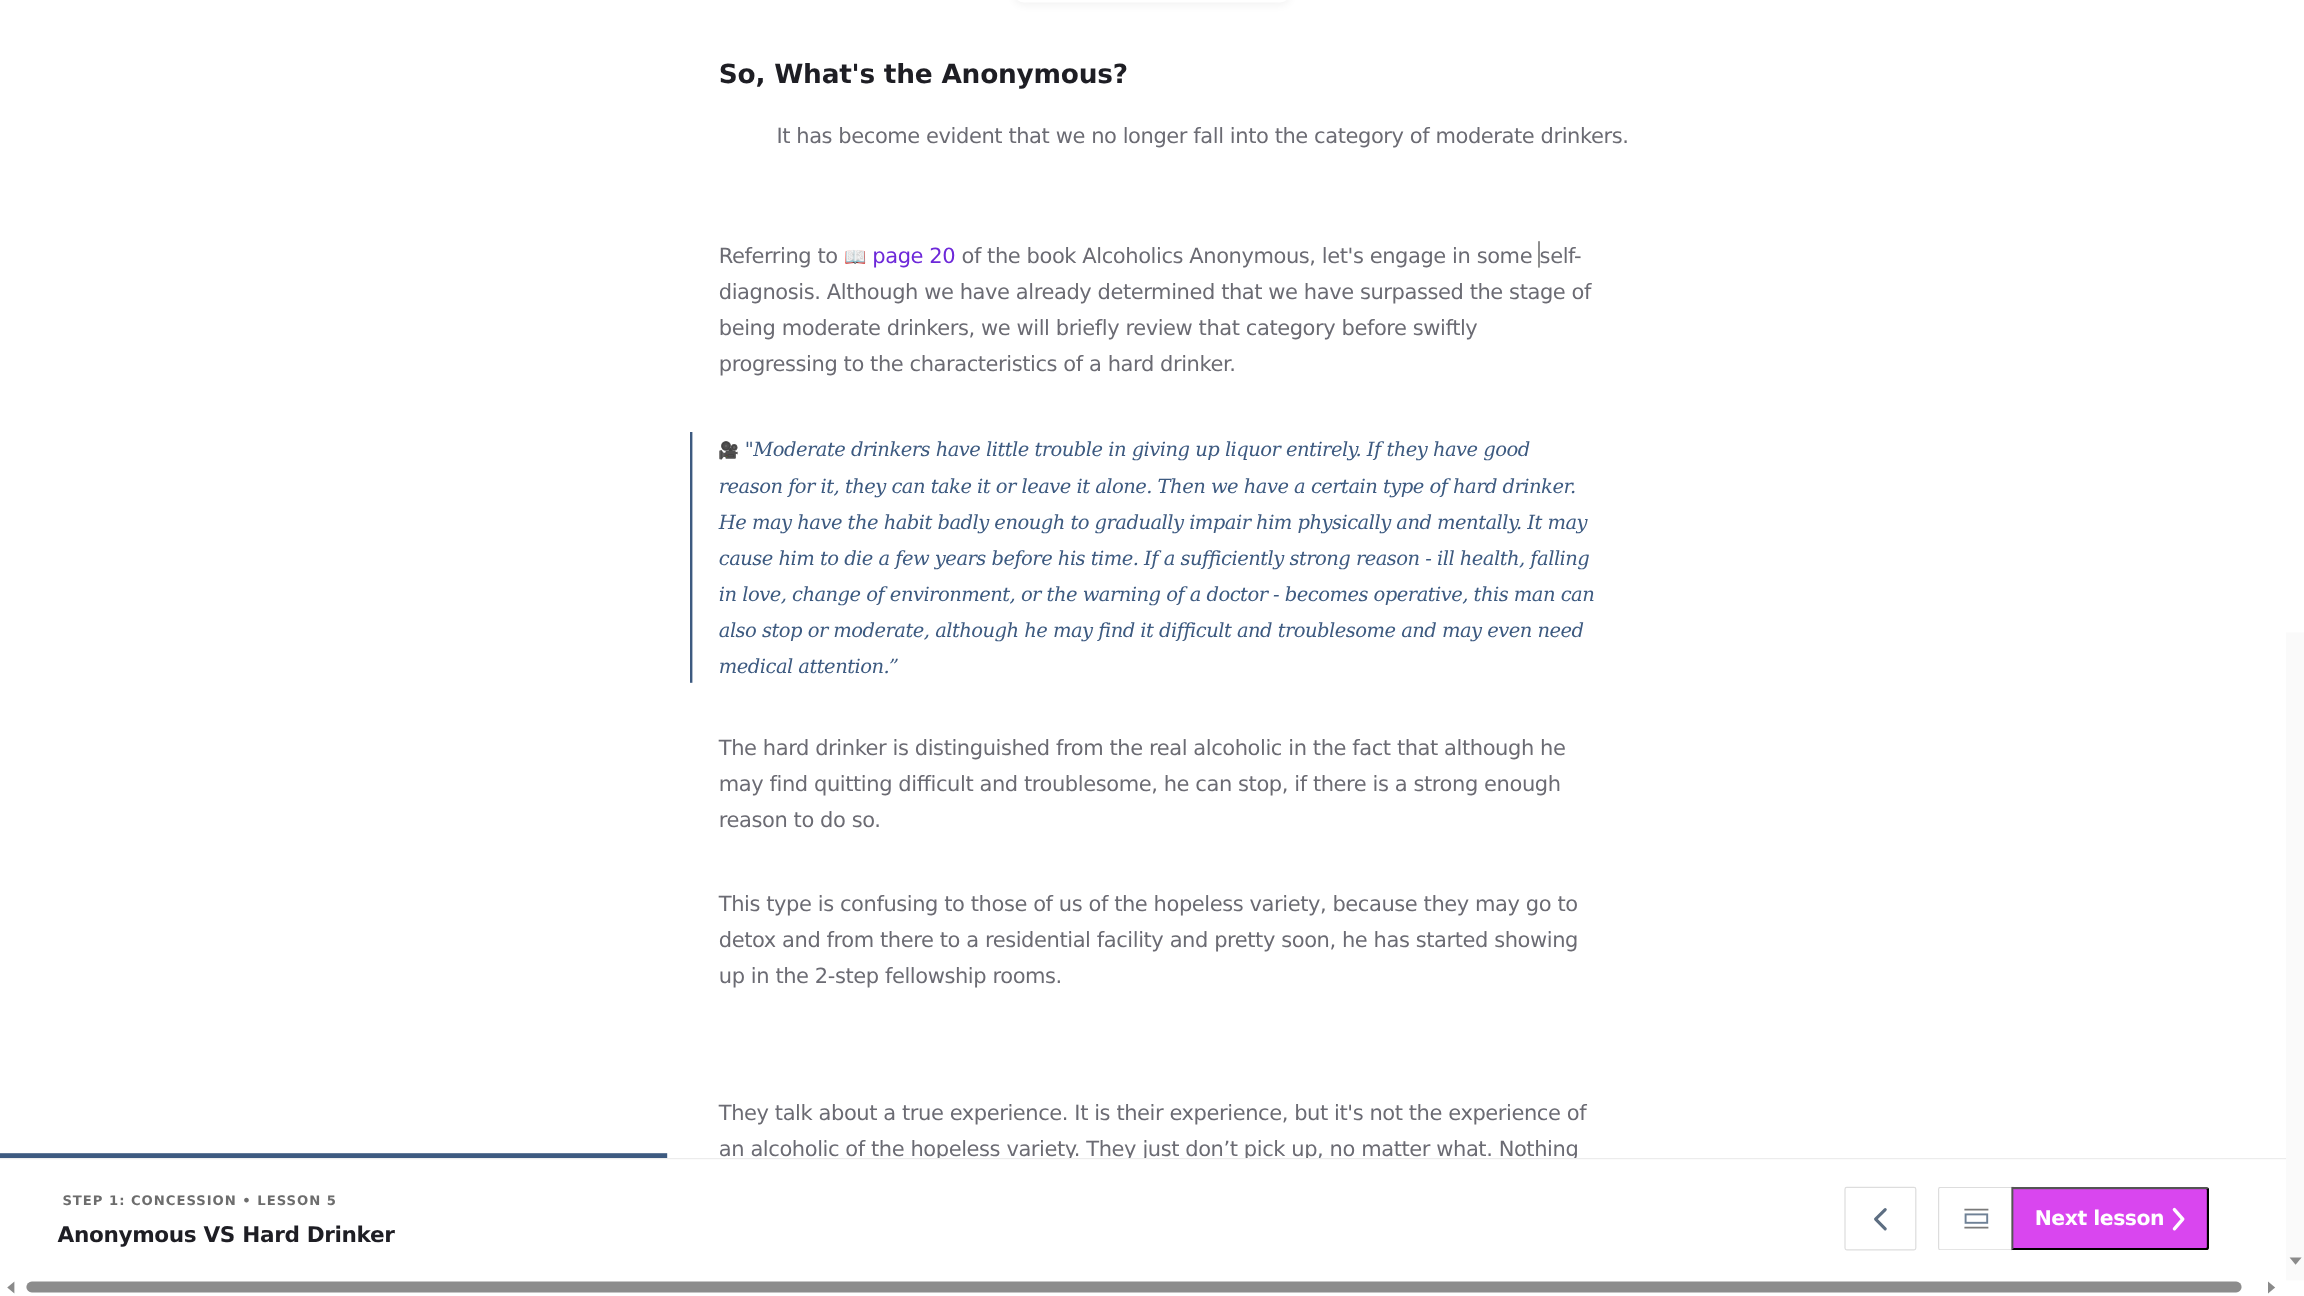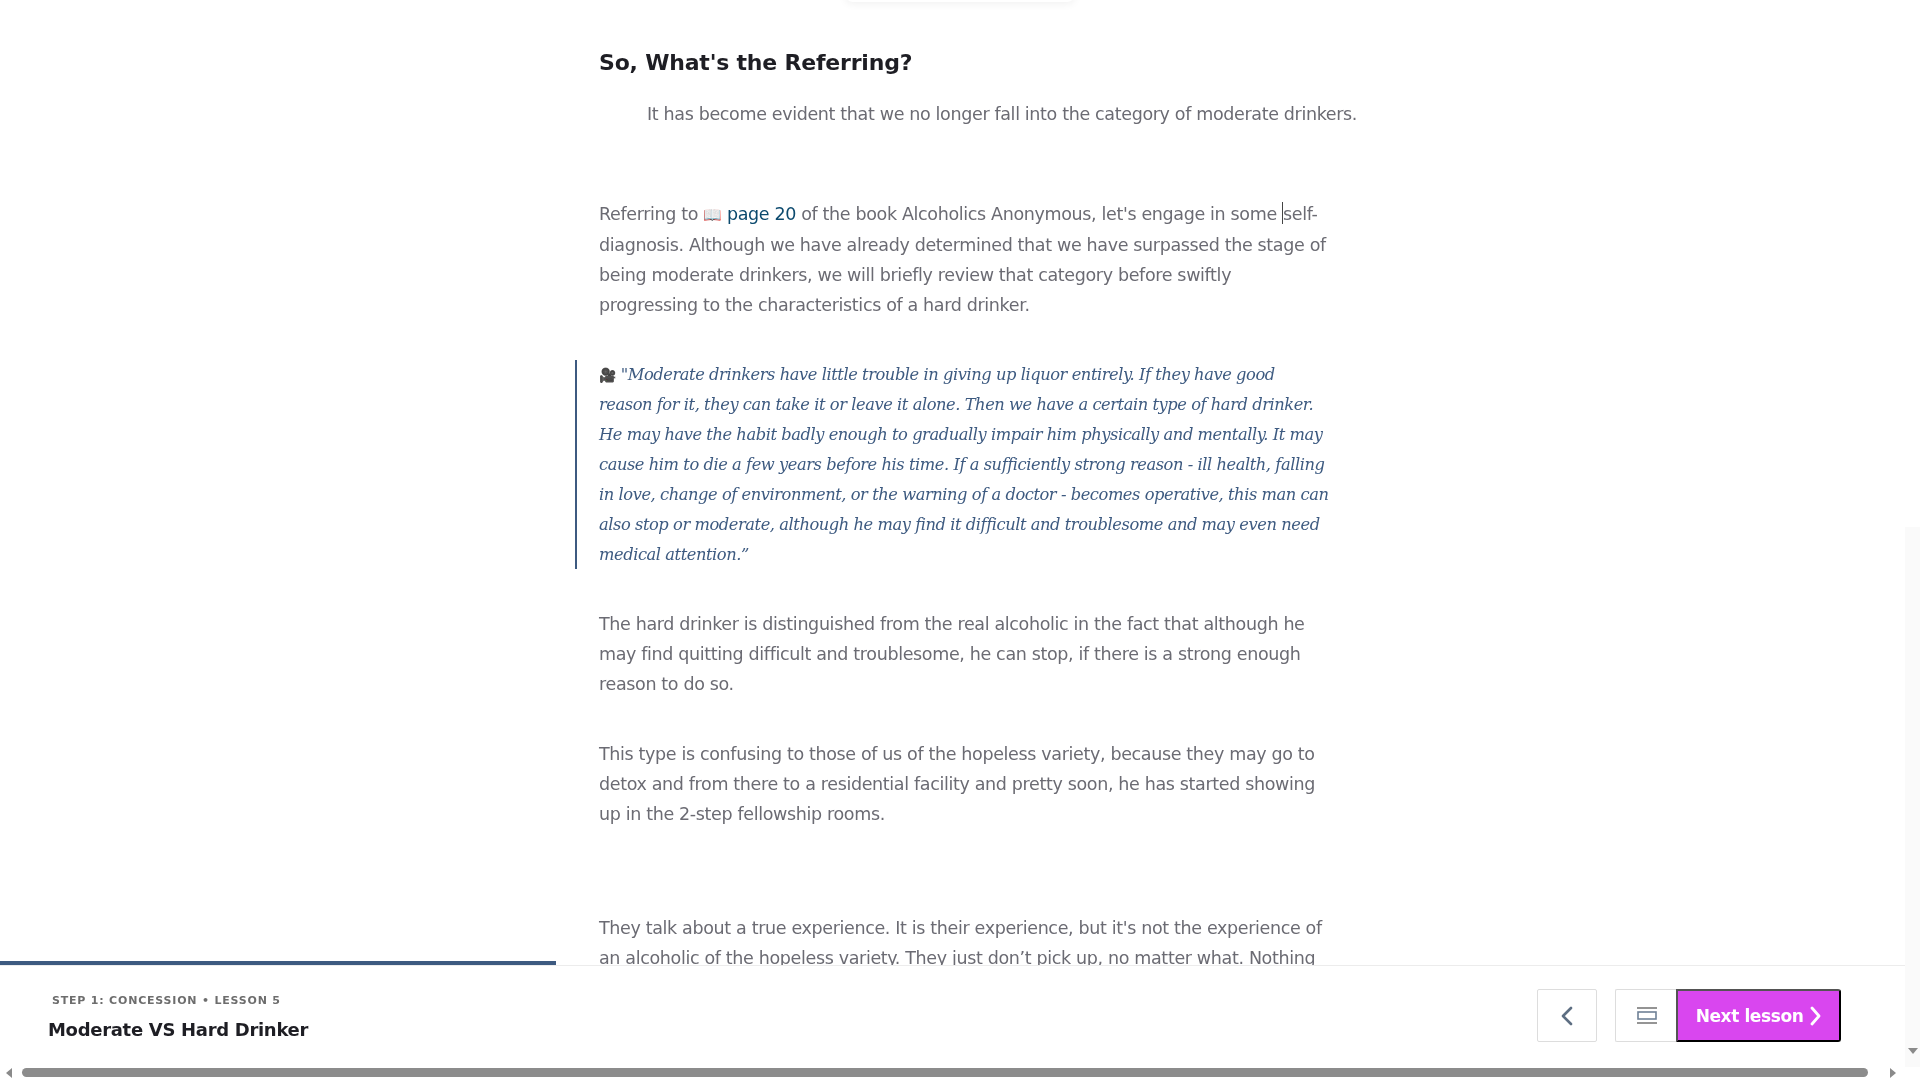--- a/index.html
+++ b/index.html
@@ -18,21 +18,21 @@
   .heading {
     position: absolute; top: 50px; left: 0;
     font-family: "DejaVu Sans", sans-serif; font-weight: bold;
     font-size: 22px; color: #1e1e24; letter-spacing: -0.2px; white-space: nowrap;
   }
   .para {
     position: absolute; left: 0; width: 730px;
     font-family: "DejaVu Sans", sans-serif; font-size: 17.5px; line-height: 30px;
     color: #6b6b73; letter-spacing: -0.35px;
   }
-  .para .link { color: #0c4a6e; text-decoration: none; }
+  .para .link { color: #6d28d9; text-decoration: none; }
   .para .emoji { font-size: 15px; }
   .caret {
     display: inline-block; width: 1px; height: 22px; background: #444;
     vertical-align: -4px; margin-right: 0;
   }
 
   .quote-bar {
     position: absolute; left: 575px; top: 360px; width: 2px; height: 209px; background: #3d5a80;
   }
   .quote {
@@ -96,21 +96,21 @@
     position: absolute; left: 1890px; top: 1068px; width: 0; height: 0;
     border-top: 5px solid transparent; border-bottom: 5px solid transparent; border-left: 6px solid #8a8a8a;
   }
 </style>
 </head>
 <body>
 
 <div class="top-shadow"></div>
 
 <main class="content">
-  <h2 class="heading">So, What's the Referring?</h2>
+  <h2 class="heading">So, What's the Anonymous?</h2>
 
   <p class="para" style="top:99px;margin-left:48px;">It has become evident that we no longer fall into the category of moderate drinkers.</p>
 
   <p class="para" style="top:199px;">
     <span>Referring to </span><a class="link" href="#"><span class="emoji">📖</span> <span>page 20</span></a><span> of the book Alcoholics Anonymous, let's engage in some </span><span class="caret"></span><span>self-diagnosis. Although we have already determined that we have surpassed the stage of being moderate drinkers, we will briefly review that category before swiftly progressing to the characteristics of a hard drinker.</span>
   </p>
 </main>
 
 <div class="quote-bar"></div>
 <blockquote class="quote">
@@ -119,21 +119,21 @@
 </blockquote>
 
 <p class="para" style="left:599px; top:609px;">The hard drinker is distinguished from the real alcoholic in the fact that although he may find quitting difficult and troublesome, he can stop, if there is a strong enough reason to do so.</p>
 <p class="para" style="left:599px; top:739px;">This type is confusing to those of us of the hopeless variety, because they may go to detox and from there to a residential facility and pretty soon, he has started showing up in the 2-step fellowship rooms.</p>
 <p class="para" style="left:599px; top:869px;margin-top:44px;">They talk about a true experience. It is their experience, but it's not the experience of an alcoholic of the hopeless variety. They just don’t pick up, no matter what. Nothing has changed for them; they just don’t drink. But the</p>
 
 <footer class="footer"></footer>
 <div class="progress"></div>
 
 <div class="crumb">STEP 1: CONCESSION • LESSON 5</div>
-<div class="lesson-title">Moderate VS Hard Drinker</div>
+<div class="lesson-title">Anonymous VS Hard Drinker</div>
 
 <button class="btn btn-prev" aria-label="Previous lesson">
   <svg width="14" height="22" viewBox="0 0 14 22">
     <polyline points="11,3 3,11 11,19" fill="none" stroke="#5d6e82" stroke-width="2.6" stroke-linecap="round" stroke-linejoin="round"></polyline>
   </svg>
 </button>
 
 <button class="btn btn-menu" aria-label="Lesson list">
   <svg width="22" height="20" viewBox="0 0 22 20">
     <line x1="1" y1="2" x2="21" y2="2" stroke="#7a7a7a" stroke-width="1.6"></line>

